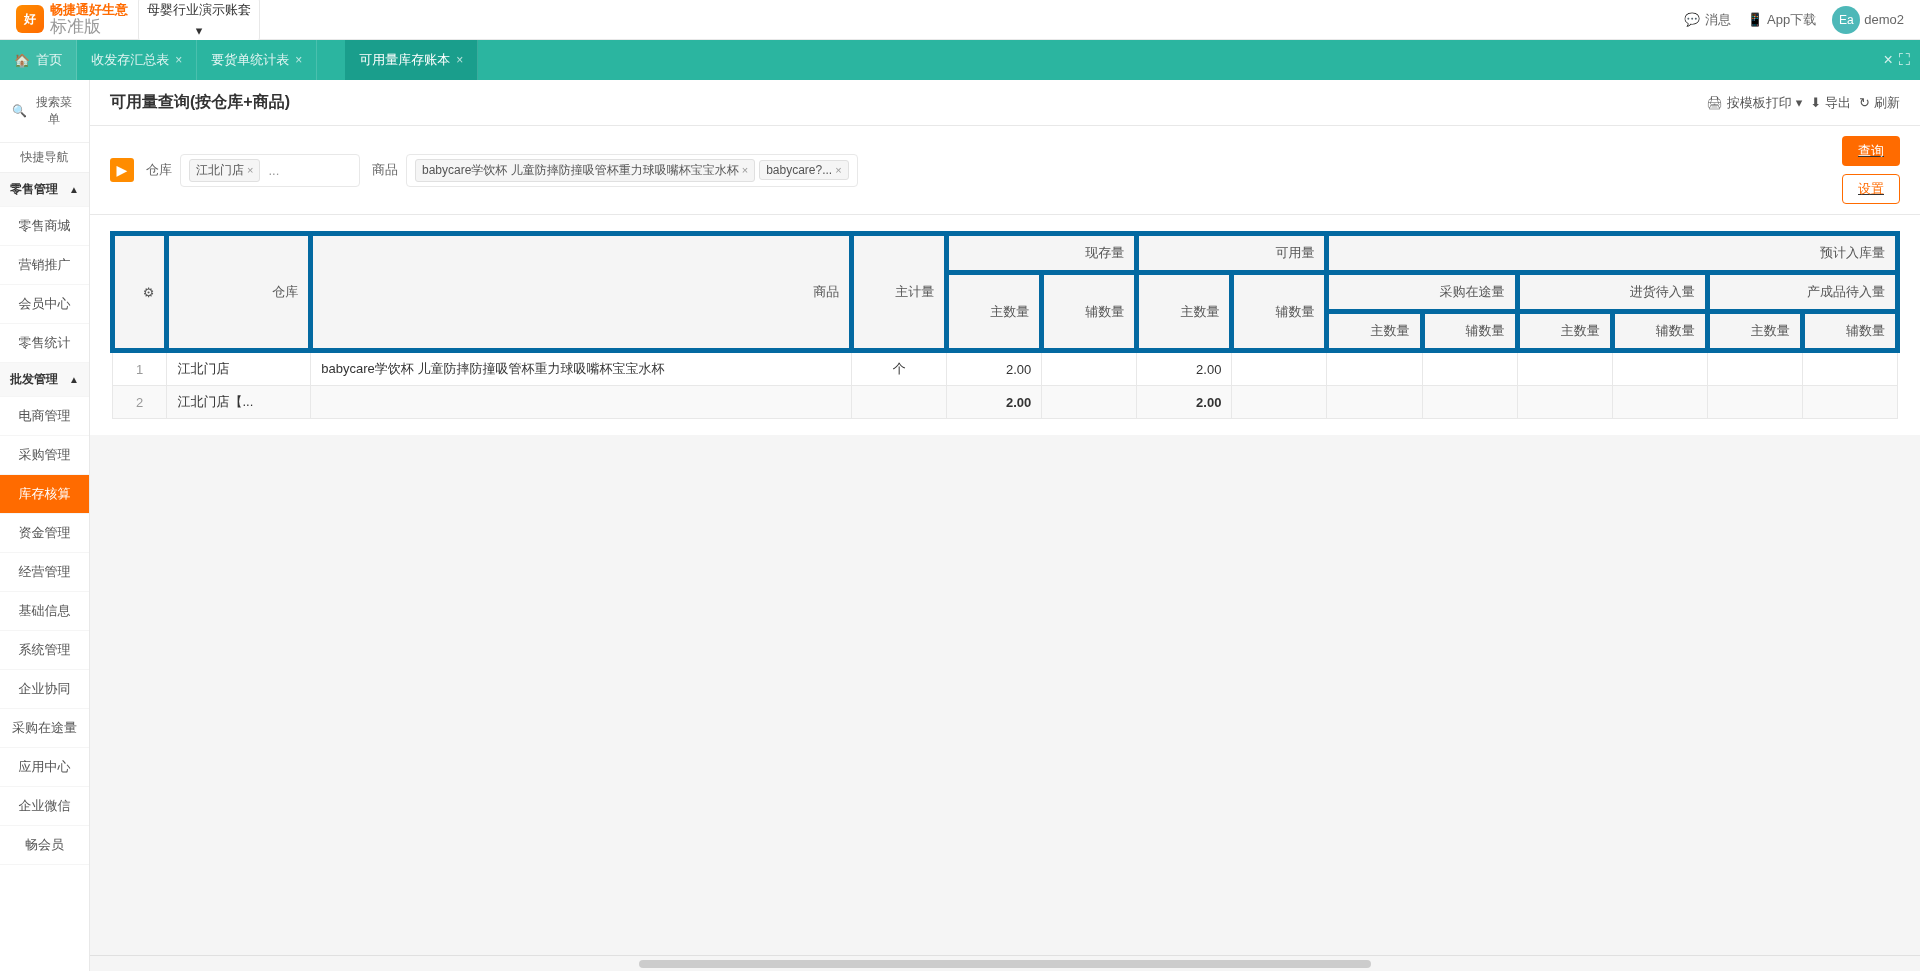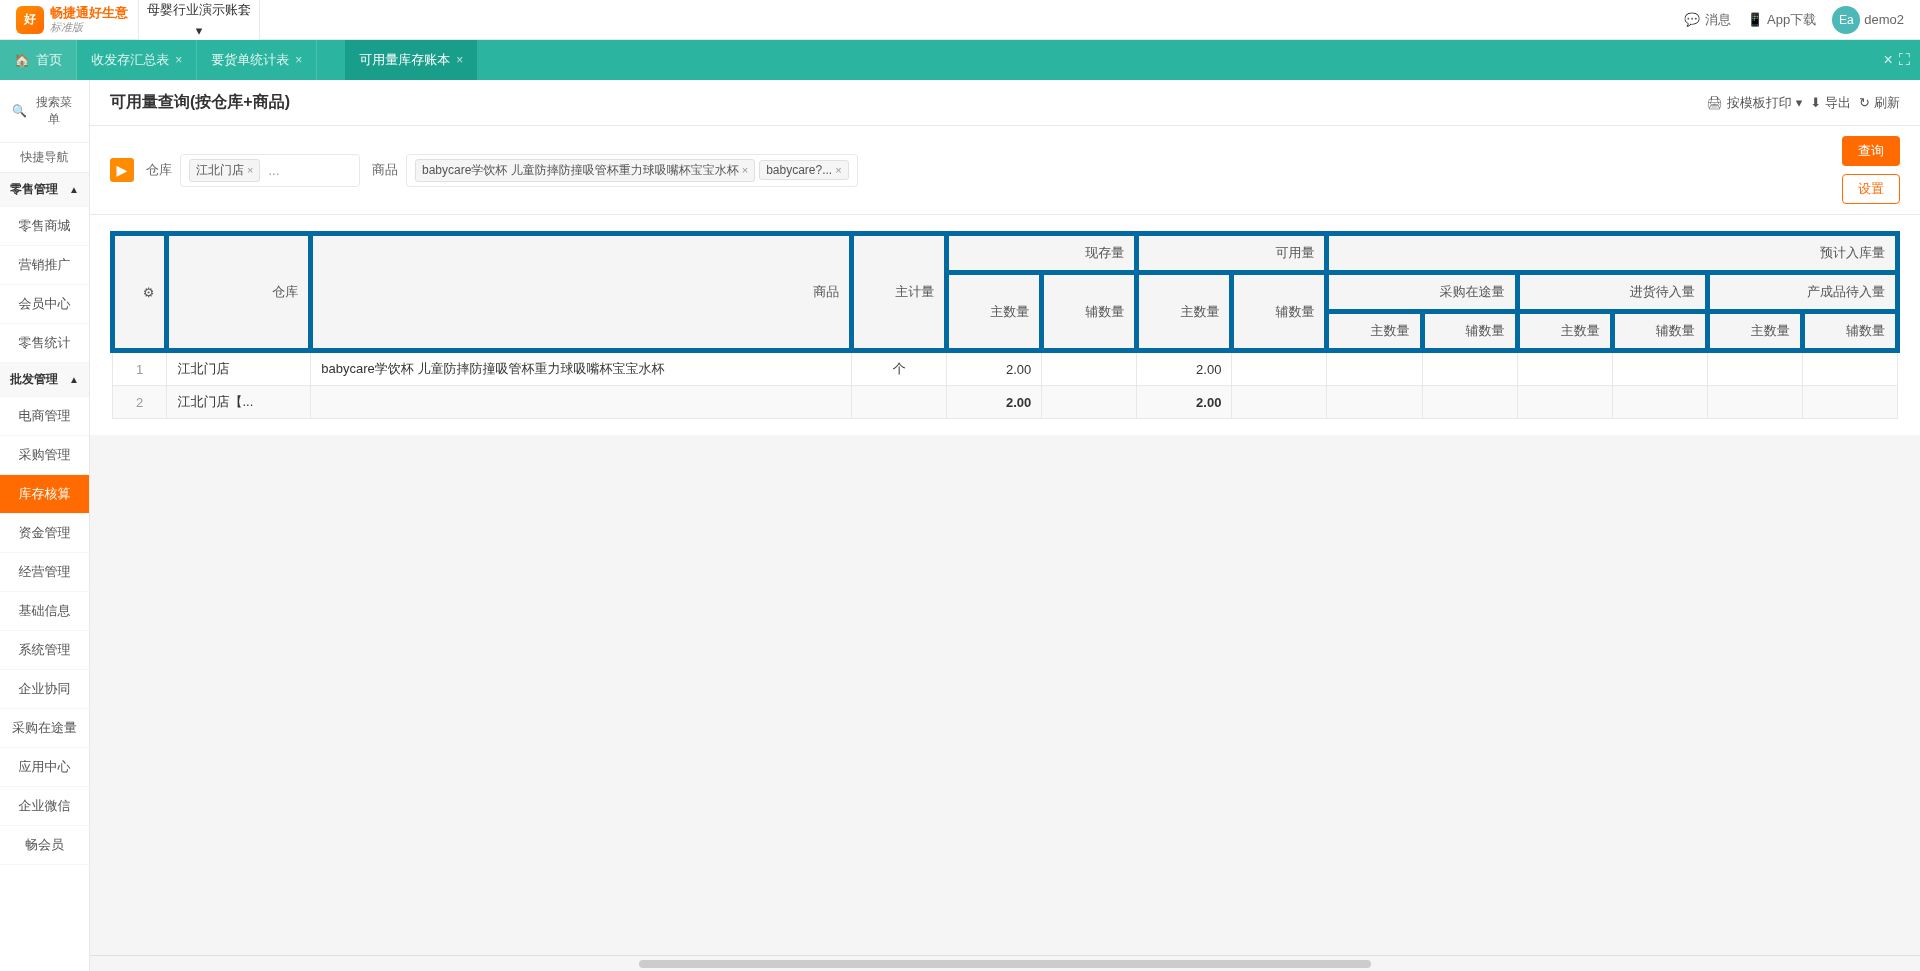--- a/index.html
+++ b/index.html
@@ -83,21 +83,21 @@
   </style>
 </head>
 <body>
 
 <div class="top-bar">
   <div class="top-bar-left">
     <div class="logo-area">
       <div class="logo-icon">好</div>
       <div class="logo-text">
         <div class="main">畅捷通好生意</div>
-        <div style="font-size:11px;color:#999;font-style:italic;">标准版</div>
+        <div style="font-size:17px;color:#999;">标准版</div>
       </div>
     </div>
     <div class="company-select">
       <span>母婴行业演示账套</span>
       <span>▾</span>
     </div>
   </div>
   <div class="top-bar-right">
     <div class="top-bar-btn">
       <span>💬</span>
@@ -250,21 +250,21 @@
           <div class="filter-tag">
             <span>babycare学饮杯 儿童防摔防撞吸管杯重力球吸嘴杯宝宝水杯</span>
             <span class="remove">×</span>
           </div>
           <div class="filter-tag">
             <span>babycare?...</span>
             <span class="remove">×</span>
           </div>
         </div>
       </div>
-      <div class="filter-btn-group" style="margin-left:auto;">
+      <div class="filter-btn-group" style="margin-left:auto;text-decoration:underline;">
         <button class="btn-query">查询</button>
         <button class="btn-settings">设置</button>
       </div>
     </div>
 
     <div class="table-wrapper">
       <div class="table-area">
         <table class="data-table">
           <thead>
             <tr>

